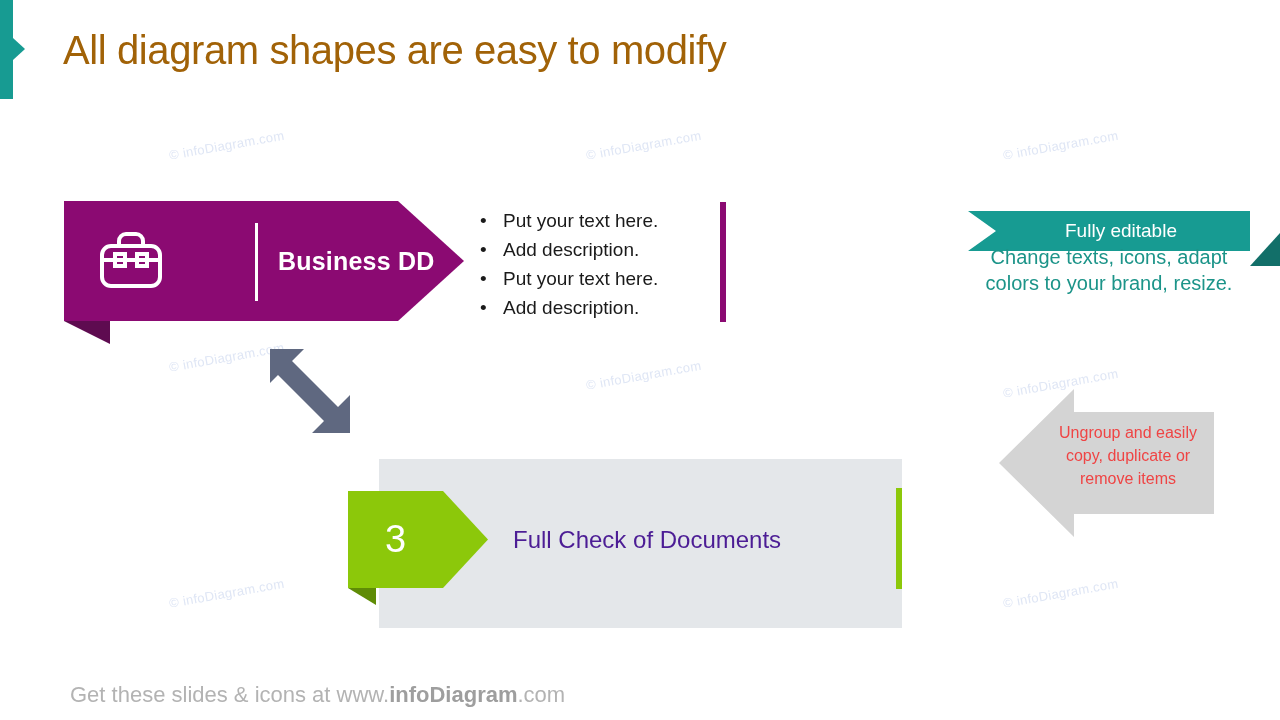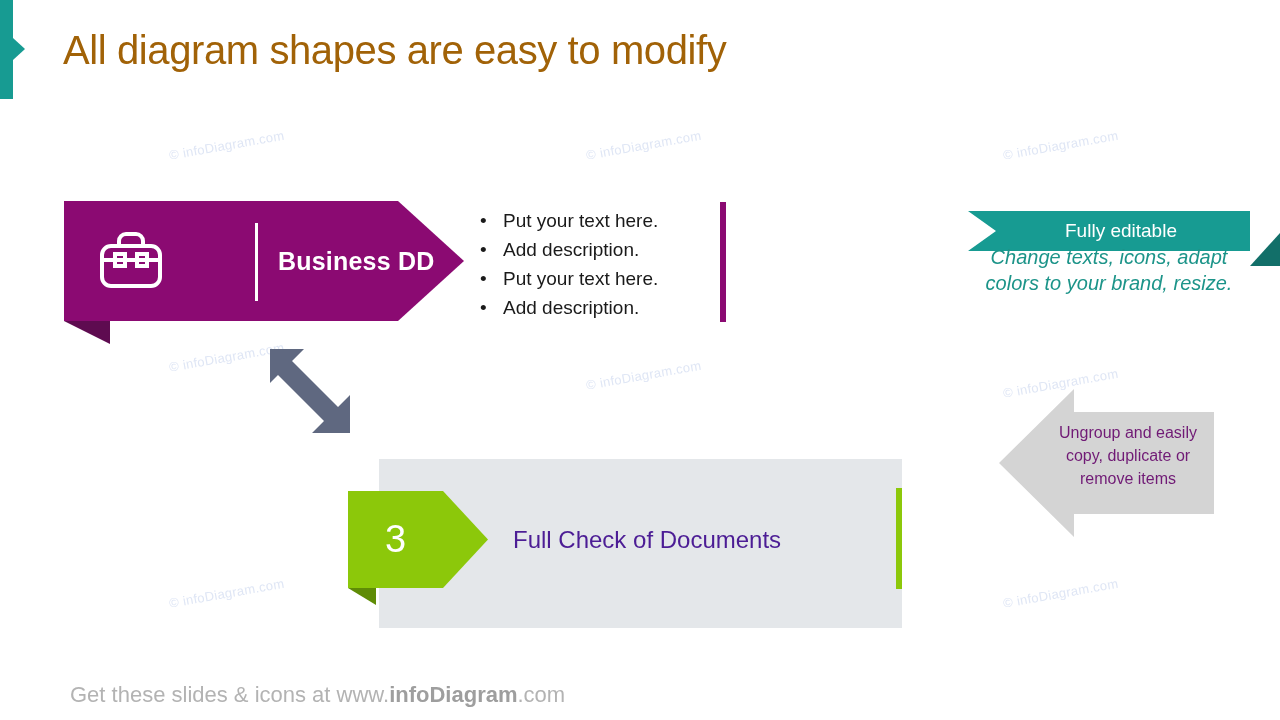--- a/index.html
+++ b/index.html
@@ -198,42 +198,41 @@
     clip-path: polygon(100% 0, 100% 100%, 0 100%);
   }
   .ribbon-text {
     position: absolute;
     left: 985px; top: 244px;
     width: 248px;
     text-align: center;
     font-size: 20px;
     line-height: 26px;
     color: #1C9489;
-    font-style: italic;
   }
 
   
   .gray-arrow-wrap {
     position: absolute;
     left: 999px; top: 389px;
     width: 215px; height: 148px;
   }
   .gray-arrow {
     position: absolute; inset: 0;
     background: #D4D4D4;
     clip-path: polygon(0 50%, 75px 0, 75px 23px, 215px 23px, 215px 125px, 75px 125px, 75px 148px);
   }
   .gray-arrow-text {
     position: absolute;
     left: 1046px; top: 421px;
     width: 164px;
     text-align: center;
     font-size: 16px;
     line-height: 23px;
-    color: #701a75;
+    color: #ef4444;
   }
 
   
   .footer {
     position: absolute;
     left: 70px; top: 682px;
     font-size: 22px;
     color: #B3B3B3;
   }
   .footer b { color: #9E9E9E; }

